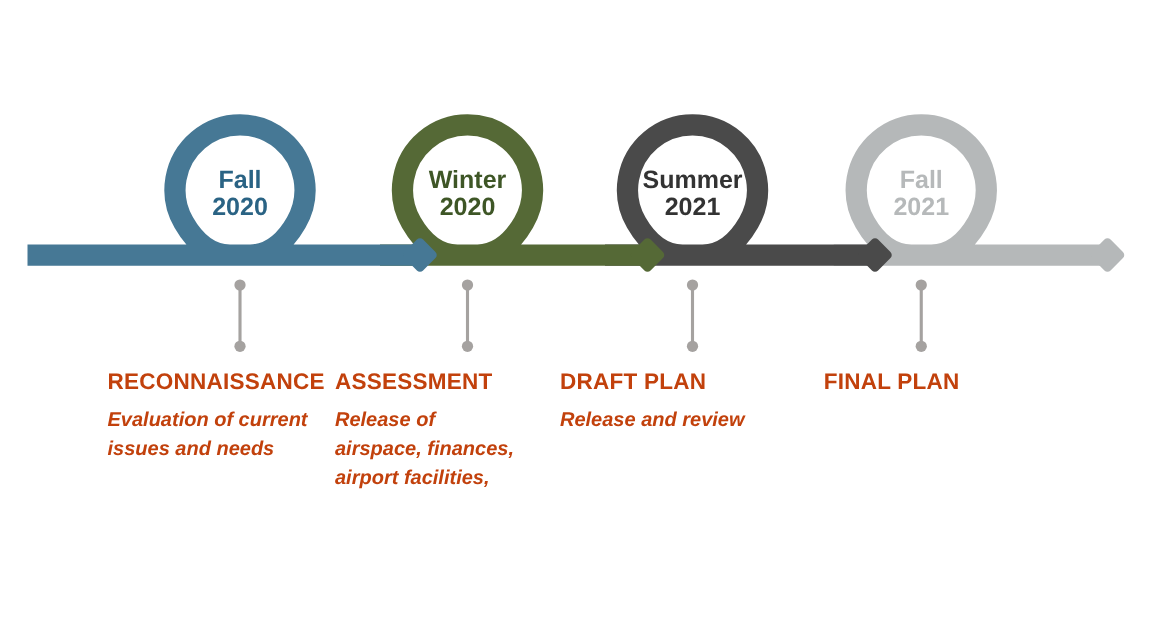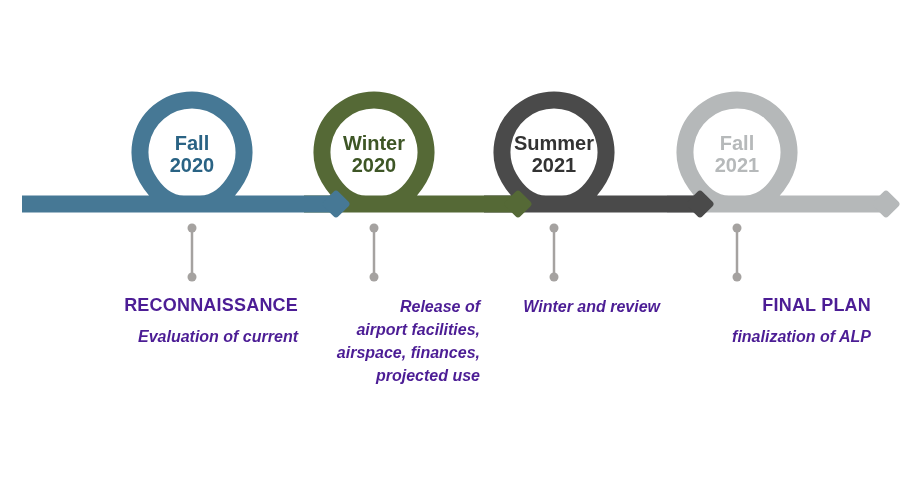--- a/index.html
+++ b/index.html
@@ -6,21 +6,21 @@
   body{
     width:920px;height:500px;background:#ffffff;position:relative;overflow:hidden;
     font-family:"Liberation Sans", sans-serif;
   }
   .figure-svg{position:absolute;left:0;top:0;}
   .period-label{
     font-family:"Liberation Sans", sans-serif;
     font-size:20px;font-weight:600;text-anchor:middle;
   }
   .phase-text{
-    position:absolute;top:295px;width:212px;text-align:right;color:#4c1d95;
+    position:absolute;top:295px;width:212px;text-align:left;color:#c2410c;
   }
   .phase-title{
     font-size:18px;font-weight:bold;letter-spacing:.2px;margin:0 0 9px 0;
   }
   .phase-desc{
     font-size:16px;font-style:italic;line-height:23px;font-weight:bold;
   }
   .p0{left:86px;} .p1{left:268px;} .p2{left:448px;} .p3{left:659px;}
 </style>
 </head>
@@ -76,36 +76,37 @@
     <line x1="737" y1="228" x2="737" y2="277" stroke-width="2.5"></line>
     <circle cx="737" cy="228" r="4.5" stroke="none" fill="#A5A2A0"></circle>
     <circle cx="737" cy="277" r="4.5" stroke="none" fill="#A5A2A0"></circle>
   </g>
 </svg>
 
 <div class="phase-text p0">
   <div class="phase-title">RECONNAISSANCE</div>
   <div class="phase-desc">
     <div>Evaluation of current</div>
+    <div>issues and needs</div>
   </div>
 </div>
 
 <div class="phase-text p1">
+  <div class="phase-title">ASSESSMENT</div>
   <div class="phase-desc">
     <div>Release of</div>
+    <div>airspace, finances,</div>
     <div>airport facilities,</div>
-    <div>airspace, finances,</div>
-    <div>projected use</div>
   </div>
 </div>
 
 <div class="phase-text p2">
+  <div class="phase-title">DRAFT PLAN</div>
   <div class="phase-desc">
-    <div>Winter and review</div>
+    <div>Release and review</div>
   </div>
 </div>
 
 <div class="phase-text p3">
   <div class="phase-title">FINAL PLAN</div>
   <div class="phase-desc">
-    <div>finalization of ALP</div>
   </div>
 </div>
 
 </body></html>

